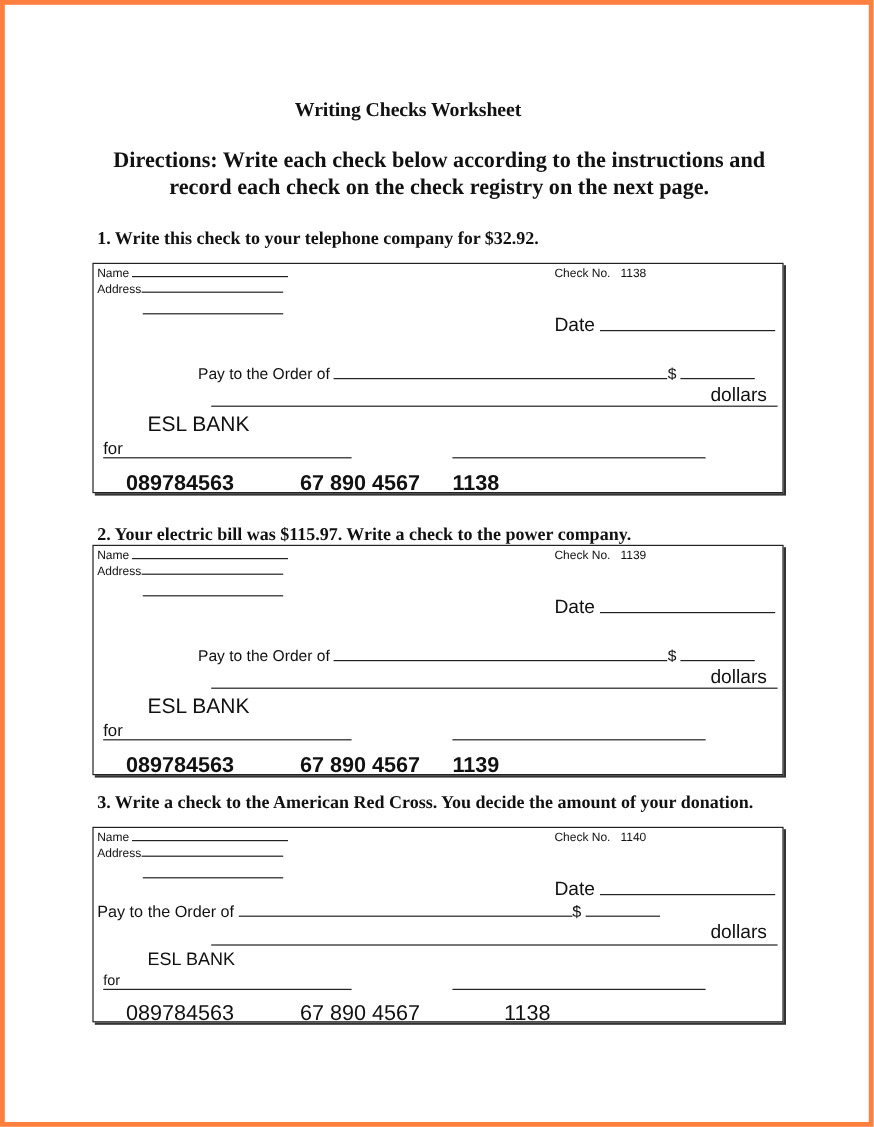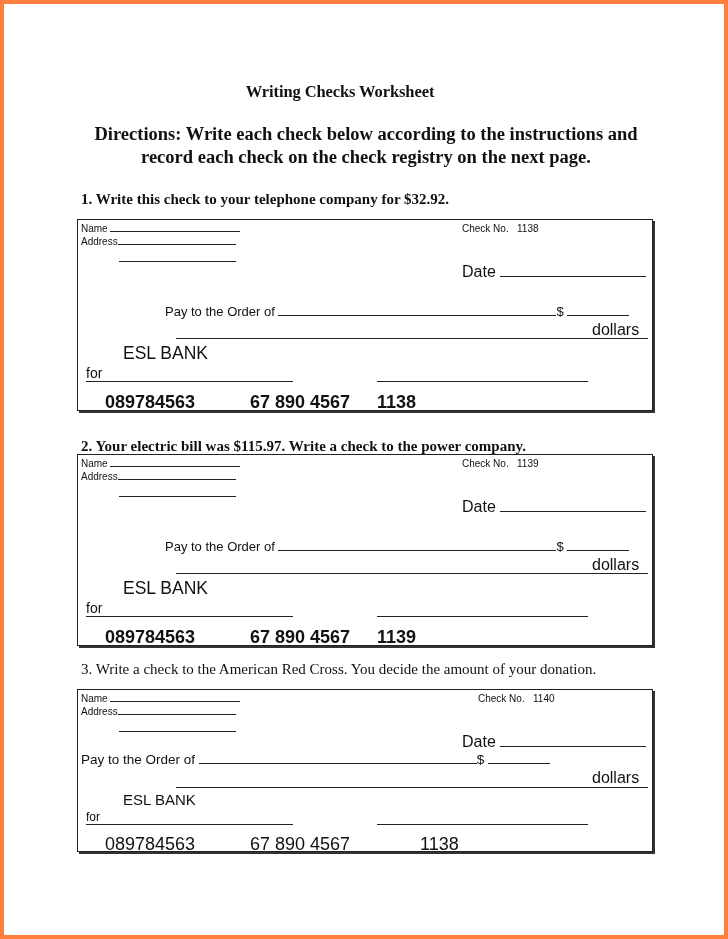--- a/index.html
+++ b/index.html
@@ -18,21 +18,21 @@
       position: absolute; left: 0; width: 648px; top: 82px; text-align: center;
       font-size: 16.5px; font-weight: bold; letter-spacing: -0.1px; margin-left: 16px;
     }
     .directions {
       position: absolute; left: 81px; top: 123px; width: 570px;
       font-size: 18.5px; font-weight: bold; line-height: 23px; text-align: center;
     }
     .prompt {
       position: absolute; left: 81px; font-size: 15px; font-weight: bold;
     }
-    .prompt.regular { font-weight: normal; }
+    .prompt.regular { font-weight: bold; }
 
     .check {
       position: absolute; left: 77px; width: 574px;
       border: 1px solid #222; box-shadow: 2px 2px 0 #333;
       background: #fff;
       font-family: "Liberation Sans", sans-serif;
     }
     .check .abs { position: absolute; white-space: nowrap; }
     .small { font-size: 10px; }
     .line { display: inline-block; border-bottom: 1px solid #222; vertical-align: baseline; }
@@ -125,21 +125,21 @@
 <div class="prompt regular" style="top:661px;">3. Write a check to the American Red Cross. You decide the amount of your donation.</div>
 <div class="check" style="top:689px; height:161px;">
   <div class="abs small" style="left:3px; top:3px;">
     <span>Name</span>
     <span class="line" style="width:130px;"></span>
   </div>
   <div class="abs small" style="left:3px; top:16px;">
     <span>Address</span><span class="line" style="width:118px;"></span>
   </div>
   <div class="rule" style="left:41px; top:41px; width:117px;"></div>
-  <div class="abs small" style="left:384px; top:3px;margin-left:16px;">
+  <div class="abs small" style="left:384px; top:3px;">
     <span>Check No.</span>&nbsp;&nbsp;
     <span>1140</span>
   </div>
   <div class="abs big" style="left:384px; top:43px;">
     <span>Date</span>
     <span class="line" style="width:146px;"></span>
   </div>
   <div class="abs" style="left:3px; top:62px; font-size:13.5px;">
     <span>Pay to the Order of</span>
     <span class="line" style="width:278px;"></span><span>$</span>

